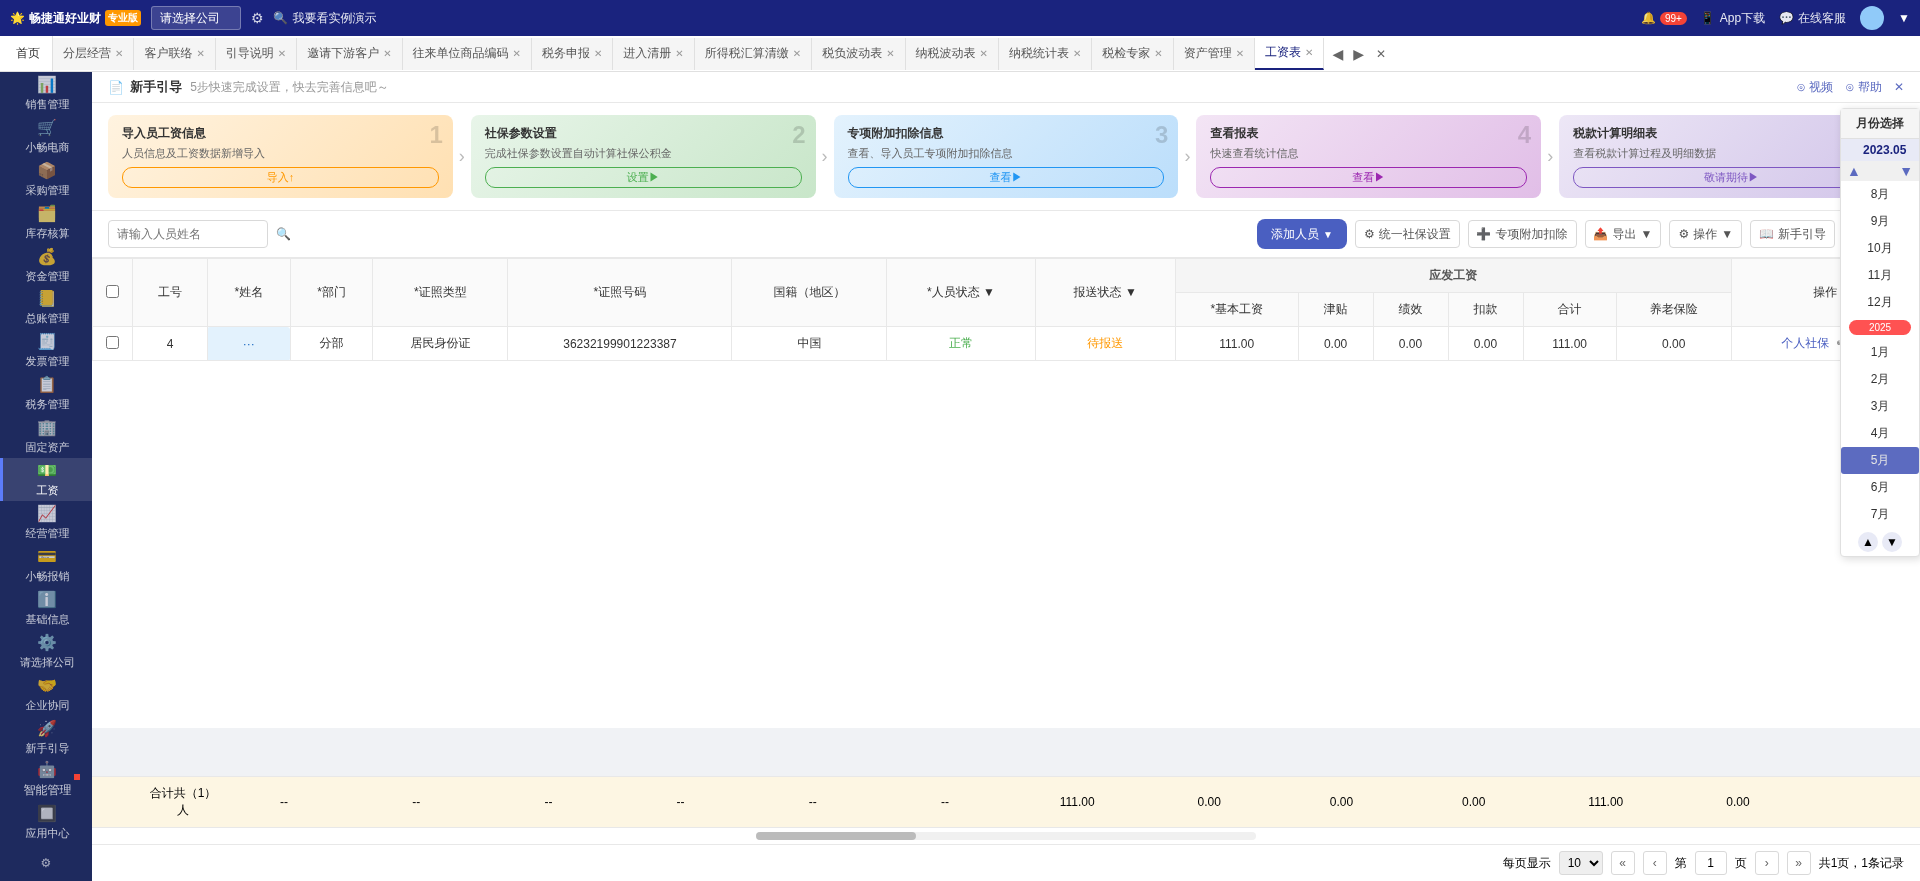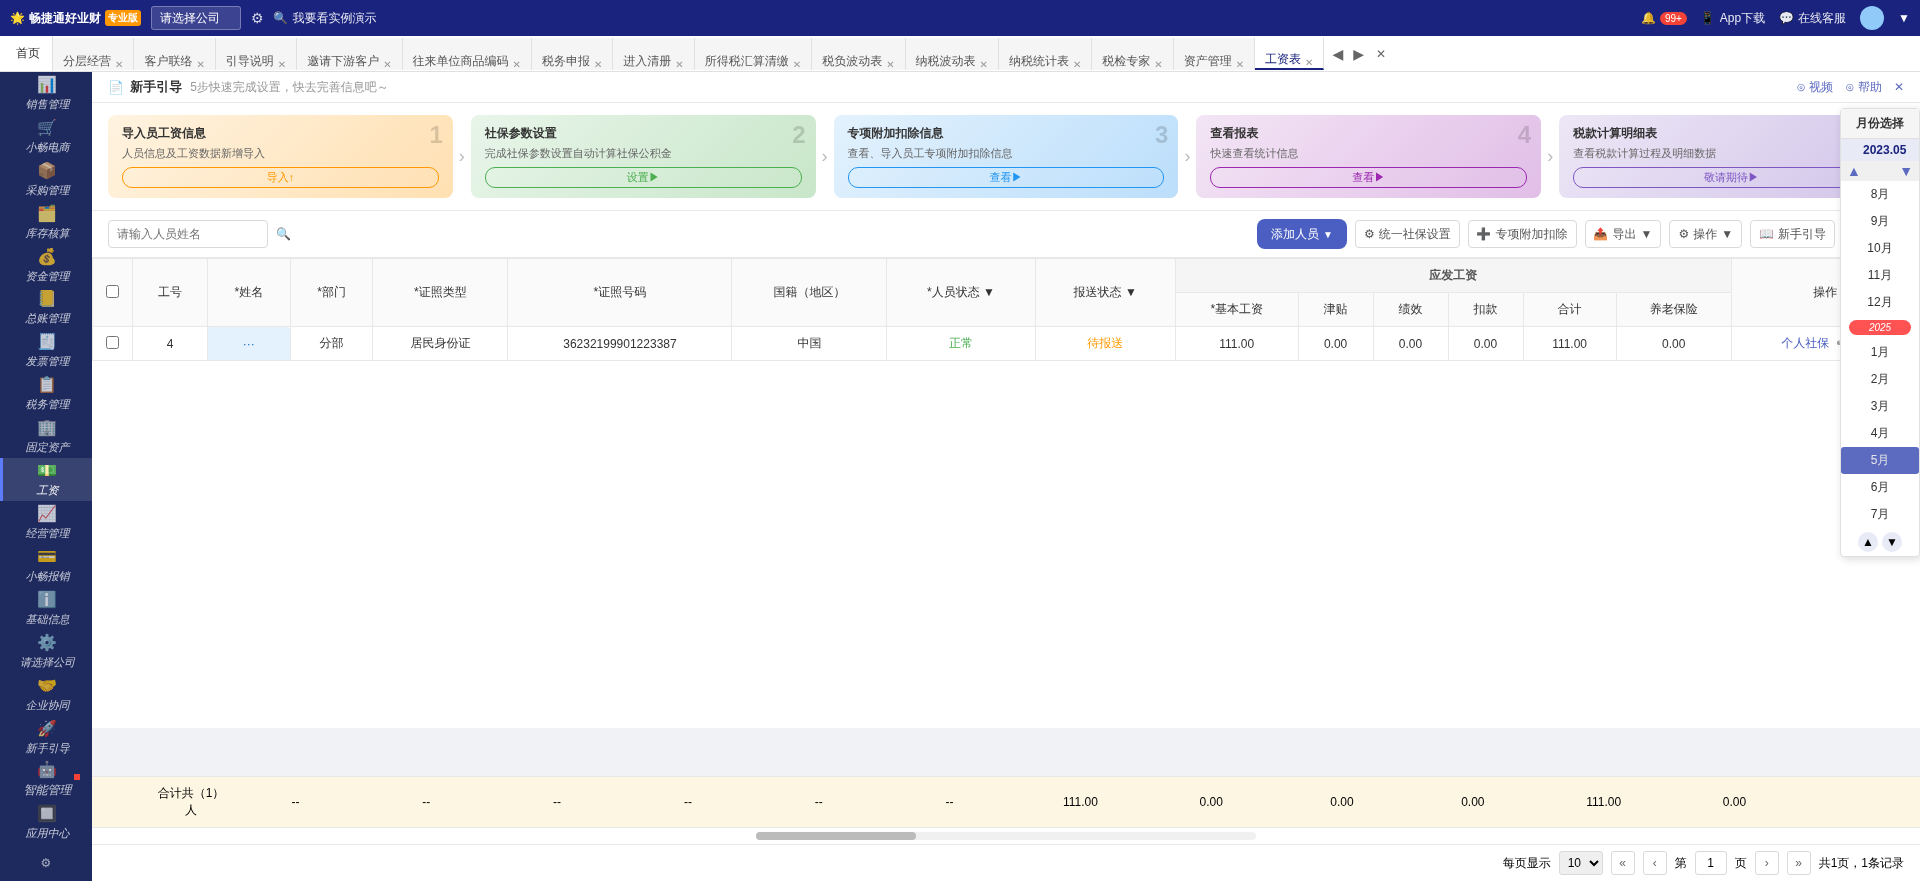--- a/index.html
+++ b/index.html
@@ -14,36 +14,36 @@
     .topbar-demo { color: rgba(255,255,255,0.9); cursor: pointer; display: flex; align-items: center; gap: 4px; }
     .topbar-spacer { flex: 1; }
     .topbar-right { display: flex; align-items: center; gap: 14px; color: white; }
     .topbar-right .badge-red { background: #f44336; color: white; border-radius: 10px; padding: 1px 5px; font-size: 10px; }
     .topbar-right-item { display: flex; align-items: center; gap: 4px; cursor: pointer; color: rgba(255,255,255,0.9); }
     .topbar-avatar { width: 24px; height: 24px; background: #90caf9; border-radius: 50%; }
 
     
     .tabbar { height: 36px; background: #fff; border-bottom: 1px solid #e0e0e0; display: flex; align-items: center; padding: 0 0 0 4px; flex-shrink: 0; overflow: hidden; }
     .tab-home { padding: 0 12px; height: 36px; display: flex; align-items: center; color: #333; cursor: pointer; border-right: 1px solid #e0e0e0; white-space: nowrap; }
-    .tab-item { padding: 0 10px; height: 32px; display: flex; align-items: flex-end; color: #555; cursor: pointer; border-right: 1px solid #e0e0e0; white-space: nowrap; gap: 4px; background: #f5f5f5; }
+    .tab-item { padding: 0 10px; height: 32px; display: flex; align-items: center; color: #555; cursor: pointer; border-right: 1px solid #e0e0e0; white-space: nowrap; gap: 4px; background: #f5f5f5; }
     .tab-item.active { background: #fff; color: #1a237e; border-bottom: 2px solid #1a237e; }
     .tab-close { color: #999; font-size: 10px; cursor: pointer; }
     .tab-nav-arrows { display: flex; align-items: center; gap: 2px; padding: 0 4px; }
     .tab-nav-arrow { cursor: pointer; color: #666; font-size: 14px; padding: 2px 4px; }
     .tab-close-all { cursor: pointer; color: #666; font-size: 12px; padding: 0 6px; }
 
     
     .main-layout { display: flex; flex: 1; overflow: hidden; }
 
     
     .sidebar { width: 92px; background: #1e2a5e; display: flex; flex-direction: column; flex-shrink: 0; overflow-y: auto; }
     .sidebar-item { height: 54px; display: flex; flex-direction: column; align-items: center; justify-content: center; color: rgba(255,255,255,0.75); cursor: pointer; gap: 3px; border-left: 3px solid transparent; }
     .sidebar-item.active { background: rgba(255,255,255,0.12); color: white; border-left: 3px solid #5c7cfa; }
     .sidebar-item .si-icon { font-size: 16px; }
-    .sidebar-item .si-label { font-size: 11px; text-align: left; font-style: italic; }
+    .sidebar-item .si-label { font-size: 11px; text-align: left; }
     .sidebar-settings { height: 46px; display: flex; align-items: center; justify-content: center; color: rgba(255,255,255,0.6); cursor: pointer; margin-top: auto; }
 
     
     .content { flex: 1; display: flex; flex-direction: column; overflow: hidden; background: #f0f2f5; }
 
     
     .guide-banner { background: #fff; padding: 6px 16px; display: flex; align-items: center; border-bottom: 1px solid #e8e8e8; flex-shrink: 0; }
     .guide-icon { color: #1a237e; margin-right: 6px; font-size: 13px; }
     .guide-title { font-weight: bold; color: #333; font-size: 13px; }
     .guide-sub { color: #999; margin-left: 8px; font-size: 12px; }
@@ -104,21 +104,21 @@
     .page-size-select { border: 1px solid #d9d9d9; border-radius: 3px; padding: 2px 4px; height: 24px; }
     .page-nav-btn { border: 1px solid #d9d9d9; background: #fff; width: 24px; height: 24px; cursor: pointer; border-radius: 3px; display: flex; align-items: center; justify-content: center; color: #666; }
 
     
     .month-picker { position: absolute; right: 0; top: 36px; width: 80px; background: white; border: 1px solid #e0e0e0; box-shadow: 2px 2px 8px rgba(0,0,0,0.15); z-index: 100; border-radius: 4px; }
     .month-picker-header { background: #f5f5f5; padding: 6px 8px; text-align: center; font-weight: bold; color: #333; border-bottom: 1px solid #e0e0e0; }
     .month-picker-nav { display: flex; justify-content: space-between; align-items: center; padding: 2px 6px; background: #f0f0f0; }
     .month-picker-nav span { cursor: pointer; color: #5c6bc0; font-size: 14px; }
     .month-item { padding: 5px 8px; text-align: center; cursor: pointer; color: #333; }
     .month-item.active { background: #5c6bc0; color: #e5e5e5; border-radius: 3px; }
-    .month-item.year-badge { background: #ff5252; color: white; border-radius: 10px; font-size: 10px; padding: 2px 6px; margin: 2px 4px; font-style: italic; }
+    .month-item.year-badge { background: #ff5252; color: white; border-radius: 10px; font-size: 10px; padding: 2px 6px; margin: 2px 4px; }
   </style>
 </head>
 <body>
 
 <div class="topbar">
   <div class="topbar-logo">
     <span>🌟</span>
     <span>畅捷通好业财</span>
     <span class="badge">专业版</span>
   </div>
@@ -450,21 +450,21 @@
               <td>
                 <a class="action-link">个人社保</a>
                 <span class="action-icon">✏</span>
                 <span class="action-icon">🗑</span>
               </td>
             </tr>
           </tbody>
         </table>
       </div>
 
-      <div class="footer-summary" style="display:flex;align-items:center;padding:8px 16px;gap:8px;margin-top:48px;">
+      <div class="footer-summary" style="display:flex;align-items:center;padding:8px 16px;gap:0;margin-top:48px;">
         <div style="width:40px;"></div>
         <div style="width:70px;text-align:center;">合计共（1）人</div>
         <div style="flex:1;text-align:center;">--</div>
         <div style="flex:1;text-align:center;">--</div>
         <div style="flex:1;text-align:center;">--</div>
         <div style="flex:1;text-align:center;">--</div>
         <div style="flex:1;text-align:center;">--</div>
         <div style="flex:1;text-align:center;">--</div>
         <div style="flex:1;text-align:center;">111.00</div>
         <div style="flex:1;text-align:center;">0.00</div>

